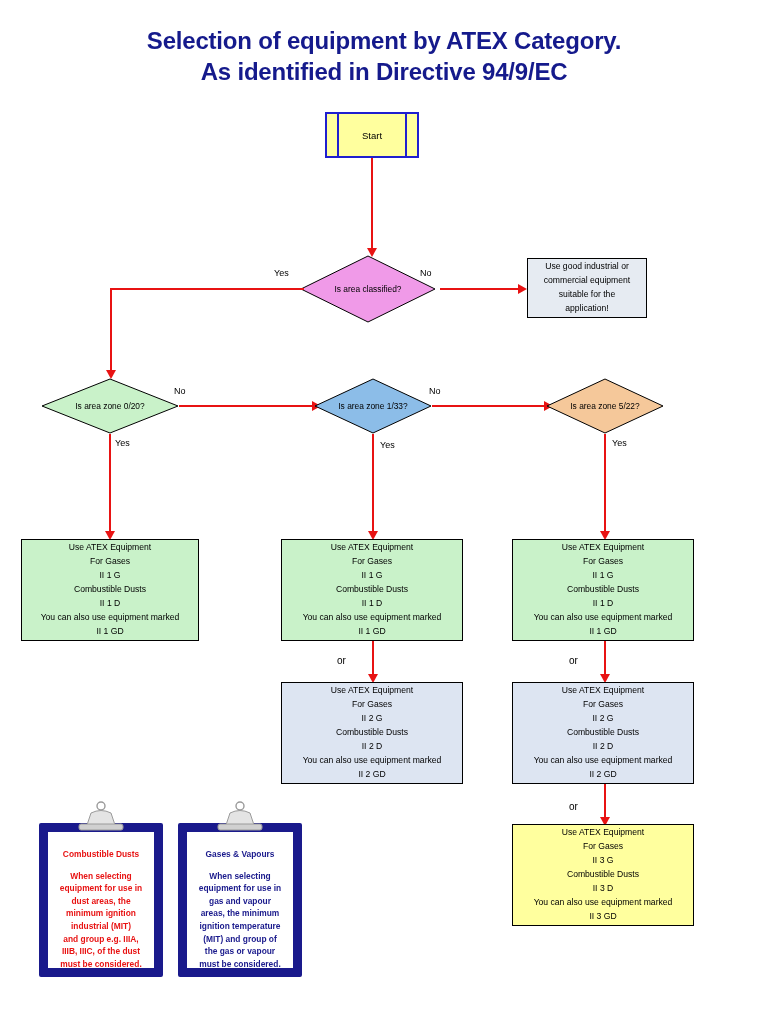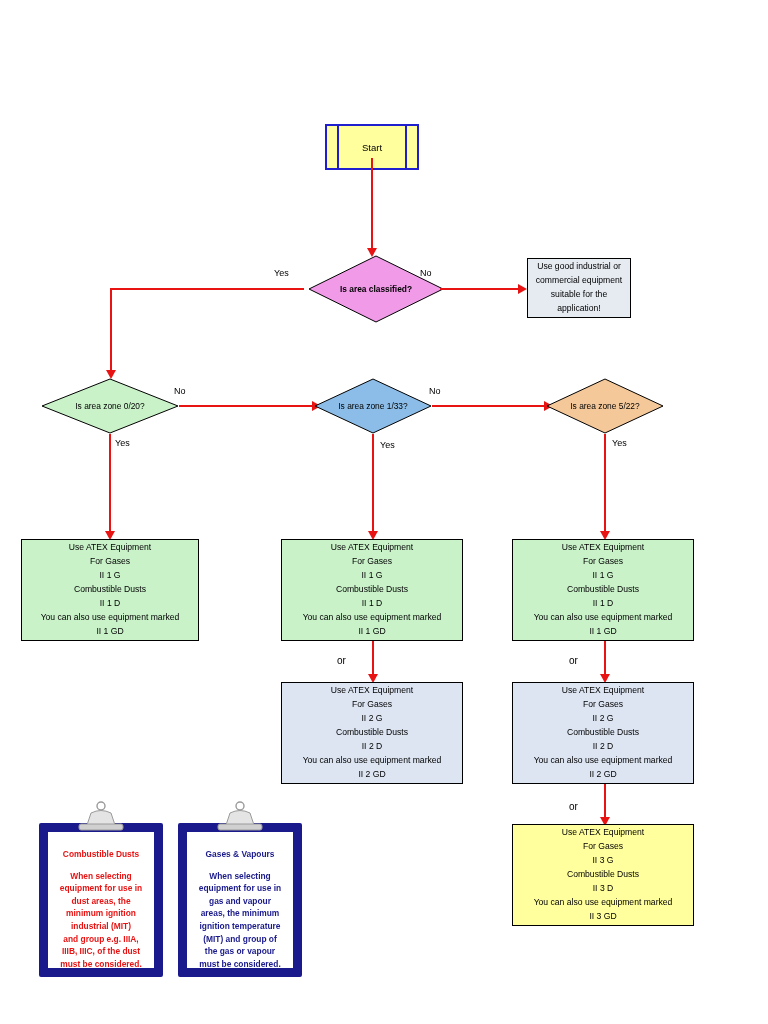--- a/index.html
+++ b/index.html
@@ -40,21 +40,20 @@
   }
   .node .lines { width: 100%; }
   .node .lines span { display: block; }
 
   
   .start-box {
     background: #ffff9e;
     border: 2px solid #1f1fcf;
     font-size: 9.5px;
     color: #000;
-    margin-top: 12px;
   }
   .start-box::before, .start-box::after {
     content: "";
     position: absolute;
     top: 0; bottom: 0;
     width: 0;
     border-left: 2px solid #1f1fcf;
   }
   .start-box::before { left: 10px; }
   .start-box::after  { right: 10px; }
@@ -154,47 +153,51 @@
     width: 56px; height: 30px;
   }
   .cb-dust .clip-page { color: #e81313; }
   .cb-gas  .clip-page { color: #1a1a8c; }
 </style>
 </head>
 <body>
 
 <div id="page">
 
+  <div class="title-block">
+    <span class="title-line">Selection of equipment by ATEX Category.</span>
+    <span class="title-line">As identified in Directive 94/9/EC</span>
+  </div>
 
   <div class="node start-box" style="left:325px; top:112px; width:94px; height:46px;">
     <div class="lines">
       <span>Start</span>
     </div>
   </div>
 
   <div class="ln" style="left:371px; top:158px; width:2px; height:92px;"></div>
   <div class="arrow arrow-down" style="left:367px; top:248px;"></div>
 
-  <div class="diamond" style="left:308px; top:255px; width:136px; height:68px;font-weight:bold;">
+  <div class="diamond" style="left:300px; top:255px; width:136px; height:68px;">
     <svg class="shape" viewBox="0 0 136 68" preserveAspectRatio="none">
       <polygon points="68,1 135,34 68,67 1,34" fill="#f09ae8" stroke="#000000" stroke-width="1"></polygon>
     </svg>
     <div class="dlabel">Is area classified?</div>
   </div>
 
   <div class="ln" style="left:440px; top:288px; width:80px; height:2px;"></div>
   <div class="arrow arrow-right" style="left:518px; top:284px;"></div>
   <div class="edge-label" style="left:420px; top:268px;">No</div>
 
   <div class="ln" style="left:110px; top:288px; width:194px; height:2px;"></div>
   <div class="ln" style="left:110px; top:288px; width:2px; height:85px;"></div>
   <div class="arrow arrow-down" style="left:106px; top:370px;"></div>
   <div class="edge-label" style="left:274px; top:268px;">Yes</div>
 
-  <div class="node rect rect-gray" style="left:527px; top:258px; width:104px; height:60px;">
+  <div class="node rect rect-gray" style="left:527px; top:258px; width:120px; height:60px;">
     <div class="lines">
       <span>Use good industrial or</span>
       <span>commercial equipment</span>
       <span>suitable for the</span>
       <span>application!</span>
     </div>
   </div>
 
   <div class="diamond" style="left:41px; top:378px; width:138px; height:56px;">
     <svg class="shape" viewBox="0 0 138 56" preserveAspectRatio="none">

